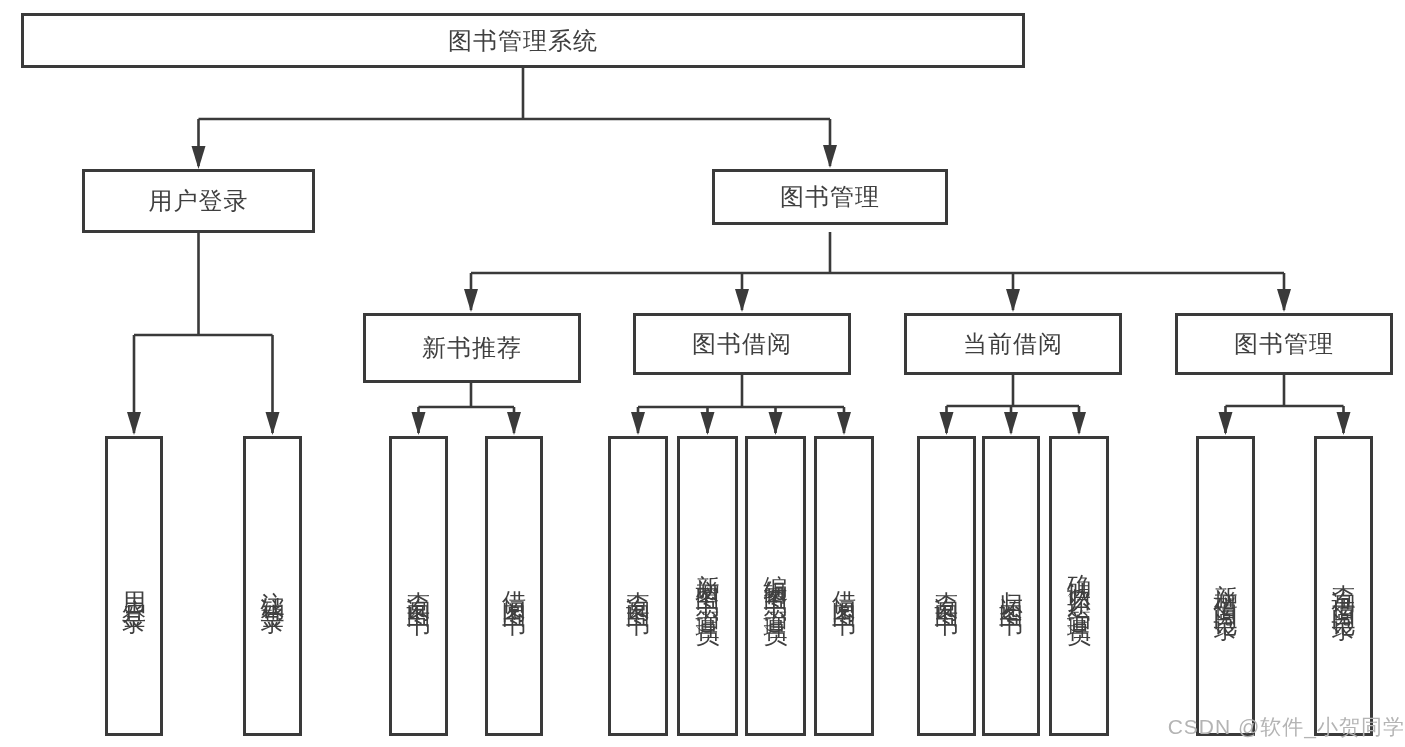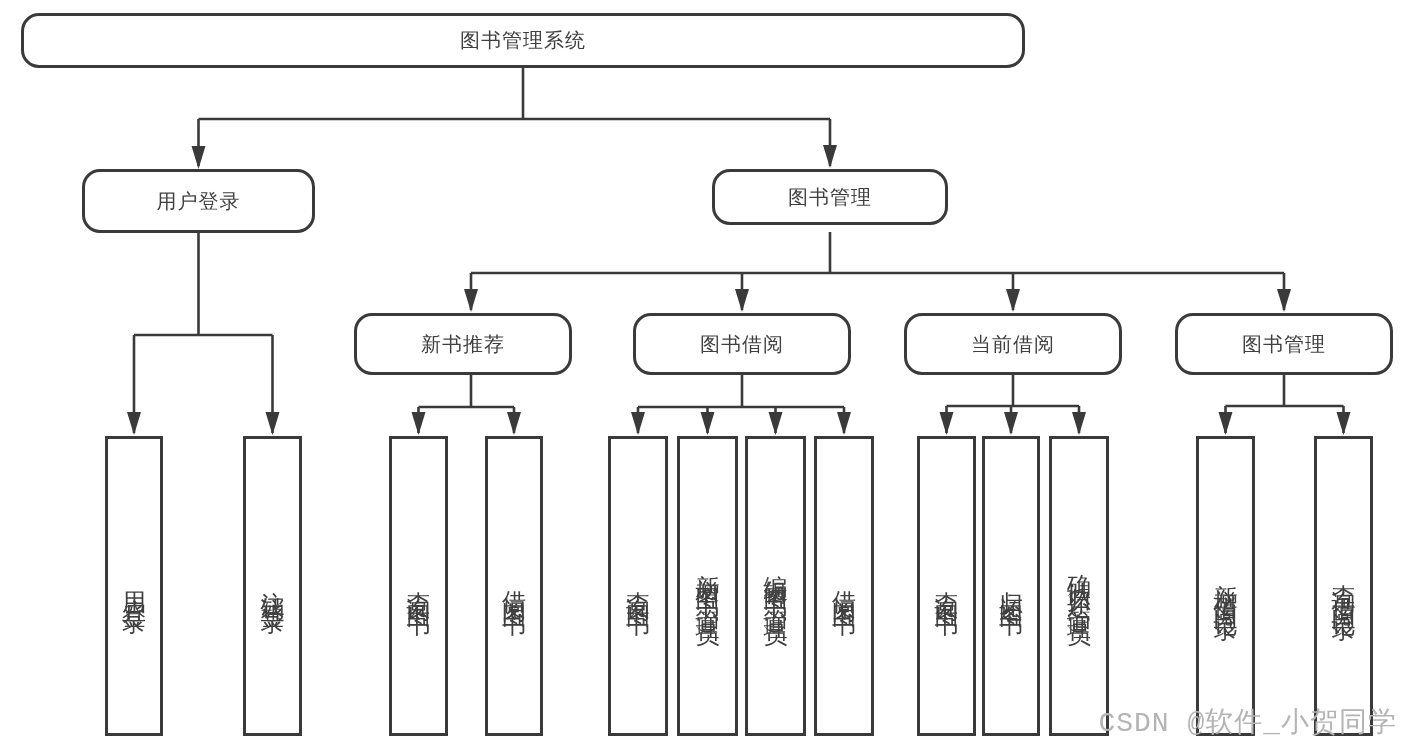--- a/index.html
+++ b/index.html
@@ -21,37 +21,36 @@
   .node{
     position:absolute;
     box-sizing:border-box;
     border:3px solid var(--line);
     background:var(--box-bg);
     display:flex;
     align-items:center;
     justify-content:center;
     text-align:center;
   }
-  .hnode{font-size:20px;letter-spacing:1px;border-radius:18px;}
+  .hnode{font-size:24px;letter-spacing:1px;}
   .vnode{font-size:24px;}
   .vnode span{
     writing-mode:vertical-rl;
     text-orientation:mixed;
     letter-spacing:7px;
     line-height:1;
   }
   .watermark{
     position:absolute;
-    right:8px;
+    right:0;
     bottom:6px;
-    font-size:28px;
+    font-size:21px;
     color:var(--wm);
     letter-spacing:1px;
     white-space:nowrap;
-    font-family:Liberation Mono, monospace;
   }
 </style>
 </head>
 <body>
 
 <div class="stage">
 
   <svg class="wires" viewBox="0 0 1405 747" aria-hidden="true">
     <defs>
       <path id="ah" d="M -7,-23 L 7,-23 L 0,0 Z" fill="#3a3a3a"></path>
@@ -93,21 +92,21 @@
       <use href="#ah" x="1225.5" y="435"></use>
       <use href="#ah" x="1343.5" y="435"></use>
     </g>
   </svg>
 
   <div class="node hnode" style="left:21px;top:13px;width:1004px;height:55px">图书管理系统</div>
 
   <div class="node hnode" style="left:82px;top:169px;width:233px;height:64px">用户登录</div>
   <div class="node hnode" style="left:712px;top:169px;width:236px;height:56px">图书管理</div>
 
-  <div class="node hnode" style="left:354px;top:313px;width:218px;height:62px">新书推荐</div>
+  <div class="node hnode" style="left:363px;top:313px;width:218px;height:70px">新书推荐</div>
   <div class="node hnode" style="left:904px;top:313px;width:218px;height:62px">当前借阅</div>
   <div class="node hnode" style="left:633px;top:313px;width:218px;height:62px">图书借阅</div>
   <div class="node hnode" style="left:1175px;top:313px;width:218px;height:62px">图书管理</div>
 
   <div class="node vnode" style="left:105px;top:436px;width:58px;height:300px">
     <span>用户登录</span>
   </div>
   <div class="node vnode" style="left:243px;top:436px;width:59px;height:300px">
     <span>注销登录</span>
   </div>

